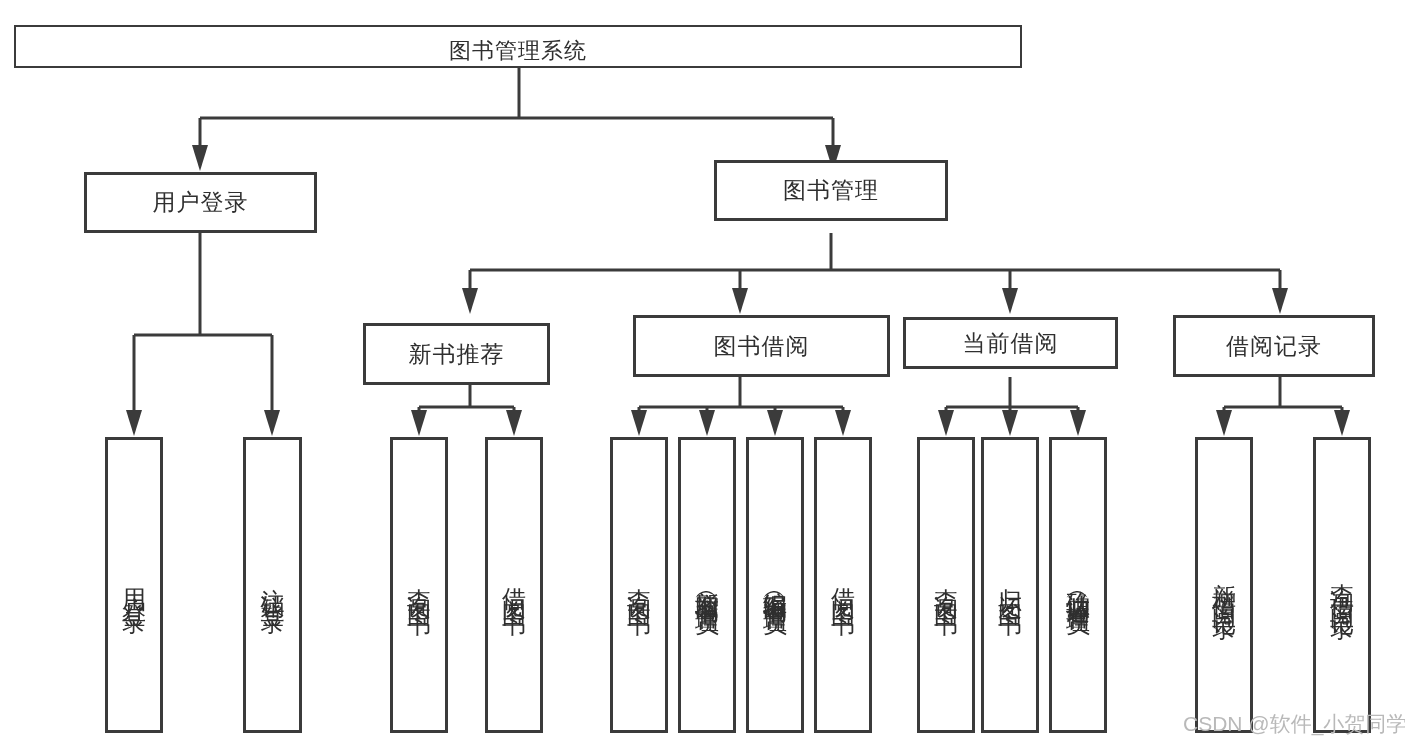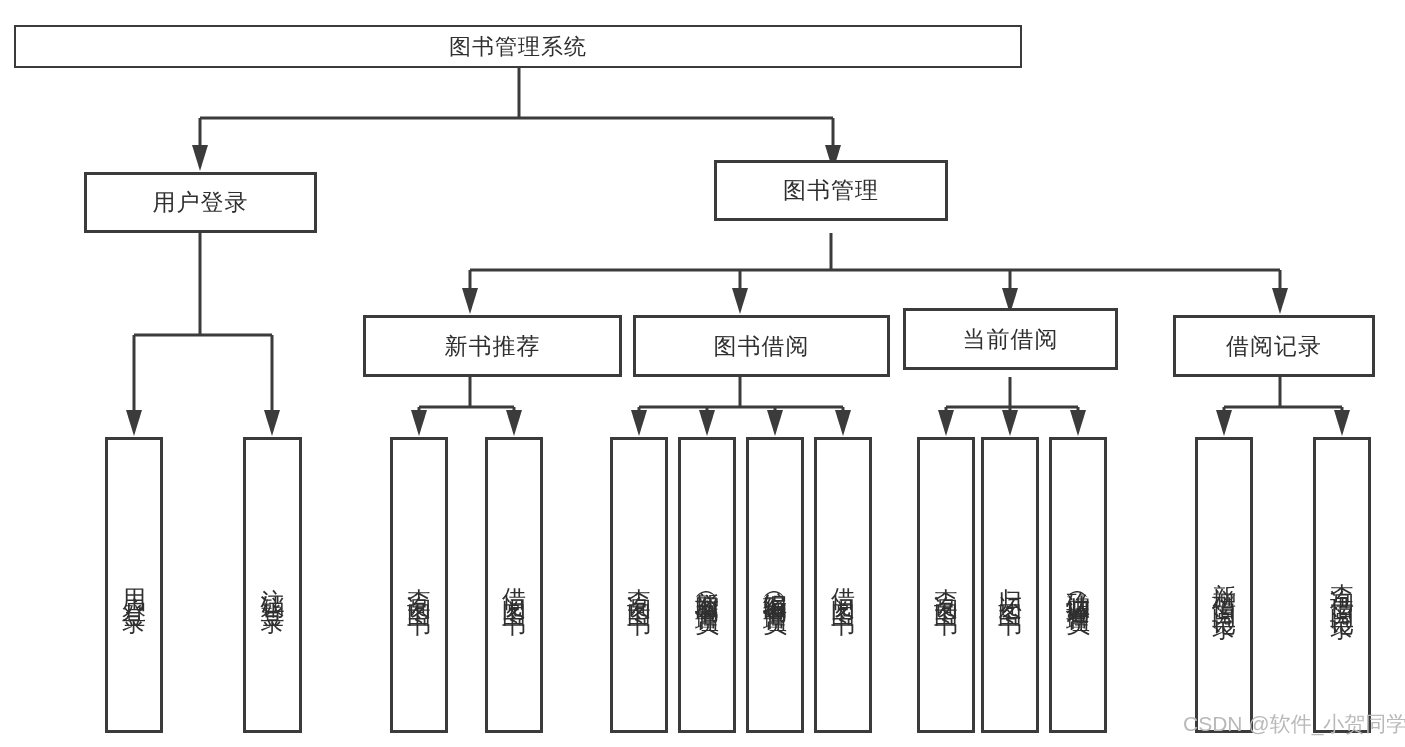--- a/index.html
+++ b/index.html
@@ -127,38 +127,38 @@
 
       <polygon points="938,410 954,410 946,436"></polygon>
       <polygon points="1002,410 1018,410 1010,436"></polygon>
       <polygon points="1070,410 1086,410 1078,436"></polygon>
 
       <polygon points="1216,410 1232,410 1224,436"></polygon>
       <polygon points="1334,410 1350,410 1342,436"></polygon>
     </g>
   </svg>
 
-  <div class="box root" style="left:14px; top:25px; width:1008px; height:43px;">
+  <div class="box root" style="left:14px; top:25px; width:1008px; height:43px;align-items:flex-end;">
     <span class="h-label">图书管理系统</span>
   </div>
 
   <div class="box" style="left:84px; top:172px; width:233px; height:61px;">
     <span class="h-label">用户登录</span>
   </div>
   <div class="box" style="left:714px; top:160px; width:234px; height:61px;">
     <span class="h-label">图书管理</span>
   </div>
 
-  <div class="box" style="left:363px; top:315px; width:259px; height:62px;">
+  <div class="box" style="left:363px; top:323px; width:187px; height:62px;">
     <span class="h-label">新书推荐</span>
   </div>
   <div class="box" style="left:633px; top:315px; width:257px; height:62px;">
     <span class="h-label">图书借阅</span>
   </div>
-  <div class="box" style="left:903px; top:308px; width:215px; height:62px;">
+  <div class="box" style="left:903px; top:317px; width:215px; height:52px;">
     <span class="h-label">当前借阅</span>
   </div>
   <div class="box" style="left:1173px; top:315px; width:202px; height:62px;">
     <span class="h-label">借阅记录</span>
   </div>
 
   <div class="box leaf" style="left:105px; top:437px; width:58px; height:296px;">
     <span class="v-label">用户登录</span>
   </div>
   <div class="box leaf" style="left:243px; top:437px; width:59px; height:296px;">

